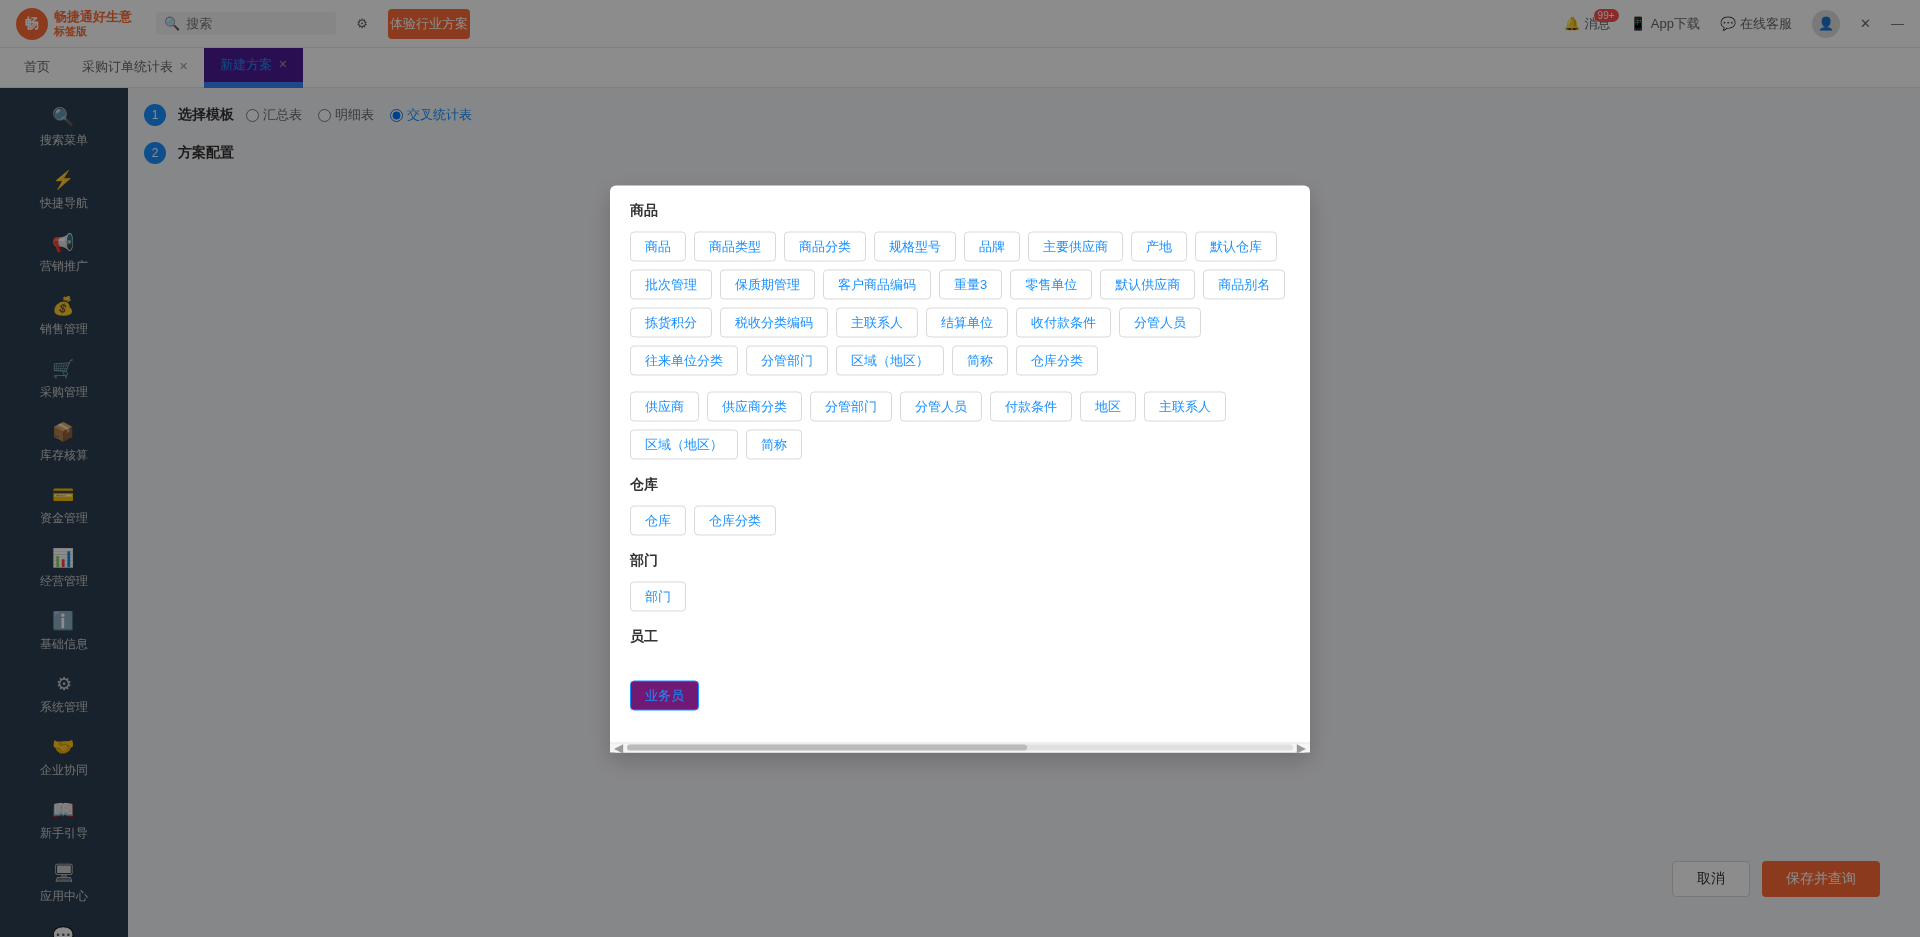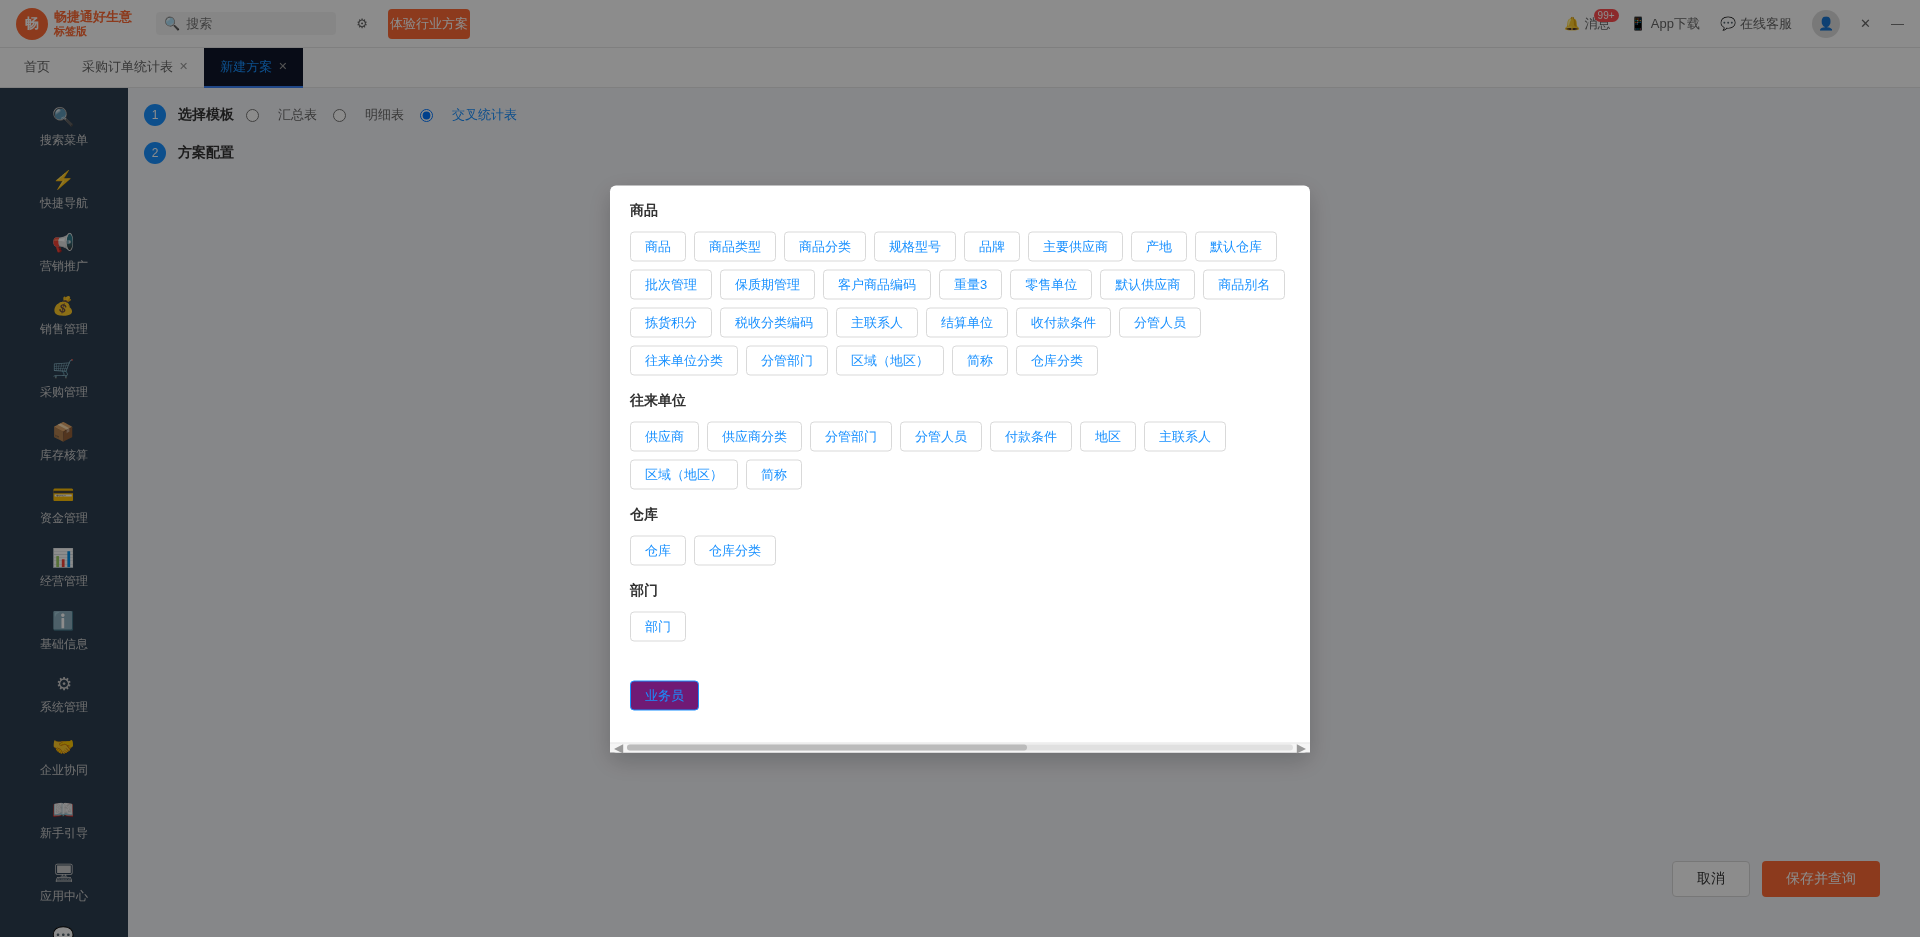--- a/index.html
+++ b/index.html
@@ -14,21 +14,21 @@
     .search-bar input { border: none; background: transparent; outline: none; font-size: 13px; color: #999; width: 120px; }
     .settings-btn { width: 28px; height: 28px; display: flex; align-items: center; justify-content: center; cursor: pointer; color: #666; }
     .trial-btn { background: #ff6b35; color: #fff; border: none; border-radius: 4px; padding: 6px 2px; cursor: pointer; font-size: 13px; }
     .top-right { margin-left: auto; display: flex; align-items: center; gap: 20px; }
     .top-right-item { display: flex; align-items: center; gap: 4px; font-size: 13px; color: #666; cursor: pointer; position: relative; }
     .badge { background: #ff4d4f; color: #fff; border-radius: 10px; font-size: 10px; padding: 1px 4px; position: absolute; top: -6px; right: -8px; }
 
     
     .tab-bar { display: flex; align-items: center; background: #fff; border-bottom: 1px solid #e8e8e8; height: 40px; padding: 0 0 0 8px; }
     .tab { display: flex; align-items: center; gap: 6px; padding: 0 16px; height: 40px; font-size: 13px; color: #666; cursor: pointer; border-bottom: 2px solid transparent; }
-    .tab.active { color: #1890ff; border-bottom: 2px solid #3b82f6; background: #0f172a; }
+    .tab.active { color: #1890ff; border-bottom: 6px solid #3b82f6; background: #4c1d95; }
     .tab-close { color: #999; font-size: 11px; cursor: pointer; }
 
     
     .layout { display: flex; height: calc(937px - 88px); }
     .sidebar { width: 128px; background: #2c3e50; display: flex; flex-direction: column; align-items: center; padding-top: 8px; overflow: hidden; }
     .sidebar-item { display: flex; flex-direction: column; align-items: center; justify-content: center; width: 100%; padding: 10px 0; cursor: pointer; color: #ccc; font-size: 12px; gap: 4px; }
     .sidebar-item .icon { font-size: 18px; }
 
     
     .main-content { flex: 1; background: #f5f6fa; padding: 16px; overflow: auto; position: relative; }
@@ -55,21 +55,21 @@
     .dialog-scrollbar { height: 10px; background: #f5f5f5; border-top: 1px solid #e8e8e8; display: flex; align-items: center; padding: 0 4px; }
     .dialog-scrollbar-track { flex: 1; height: 6px; background: #e0e0e0; border-radius: 3px; position: relative; }
     .dialog-scrollbar-thumb { width: 60%; height: 6px; background: #bbb; border-radius: 3px; position: absolute; left: 0; }
 
     
     .page-header { font-size: 14px; color: #333; margin-bottom: 16px; }
     .step-row { display: flex; align-items: center; gap: 12px; margin-bottom: 16px; }
     .step-badge { background: #1890ff; color: #fff; border-radius: 50%; width: 22px; height: 22px; display: flex; align-items: center; justify-content: center; font-size: 12px; flex-shrink: 0; }
     .step-label { font-size: 14px; font-weight: bold; color: #333; }
     .radio-group { display: flex; align-items: center; gap: 16px; }
-    .radio-item { display: flex; align-items: center; gap: 19px; font-size: 13px; color: #666; cursor: pointer; }
+    .radio-item { display: flex; align-items: center; gap: 4px; font-size: 13px; color: #666; cursor: pointer; }
     .radio-selected { color: #1890ff; }
 
     
     .dialog-footer-standalone { position: fixed; bottom: 40px; right: 40px; display: flex; gap: 12px; z-index: 50; }
     .btn-cancel { background: #fff; border: 1px solid #d9d9d9; border-radius: 4px; padding: 8px 24px; cursor: pointer; font-size: 14px; color: #333; }
     .btn-primary { background: #ff6b35; border: none; border-radius: 4px; padding: 8px 24px; cursor: pointer; font-size: 14px; color: #fff; }
   </style>
 </head>
 <body>
 
@@ -243,21 +243,20 @@
       <span class="field-tag">结算单位</span>
       <span class="field-tag">收付款条件</span>
       <span class="field-tag">分管人员</span>
       <span class="field-tag">往来单位分类</span>
       <span class="field-tag">分管部门</span>
       <span class="field-tag">区域（地区）</span>
       <span class="field-tag">简称</span>
       <span class="field-tag">仓库分类</span>
     </div>
 
-    <div class="category-title">往来单位</div>
     <div class="field-grid">
       <span class="field-tag">供应商</span>
       <span class="field-tag">供应商分类</span>
       <span class="field-tag">分管部门</span>
       <span class="field-tag">分管人员</span>
       <span class="field-tag">付款条件</span>
       <span class="field-tag">地区</span>
       <span class="field-tag">主联系人</span>
       <span class="field-tag">区域（地区）</span>
       <span class="field-tag">简称</span>
@@ -267,20 +266,21 @@
     <div class="field-grid">
       <span class="field-tag">仓库</span>
       <span class="field-tag">仓库分类</span>
     </div>
 
     <div class="category-title">部门</div>
     <div class="field-grid">
       <span class="field-tag">部门</span>
     </div>
 
+    <div class="category-title">员工</div>
     <div class="field-grid">
       <span class="field-tag" style="color:#1890ff;border-color:#1890ff;background:#701a75;margin-top:23px;">业务员</span>
     </div>
 
   </div>
 
   <div class="dialog-scrollbar">
     <span style="font-size:12px;color:#999;margin-right:4px;">◀</span>
     <div class="dialog-scrollbar-track">
       <div class="dialog-scrollbar-thumb"></div>

